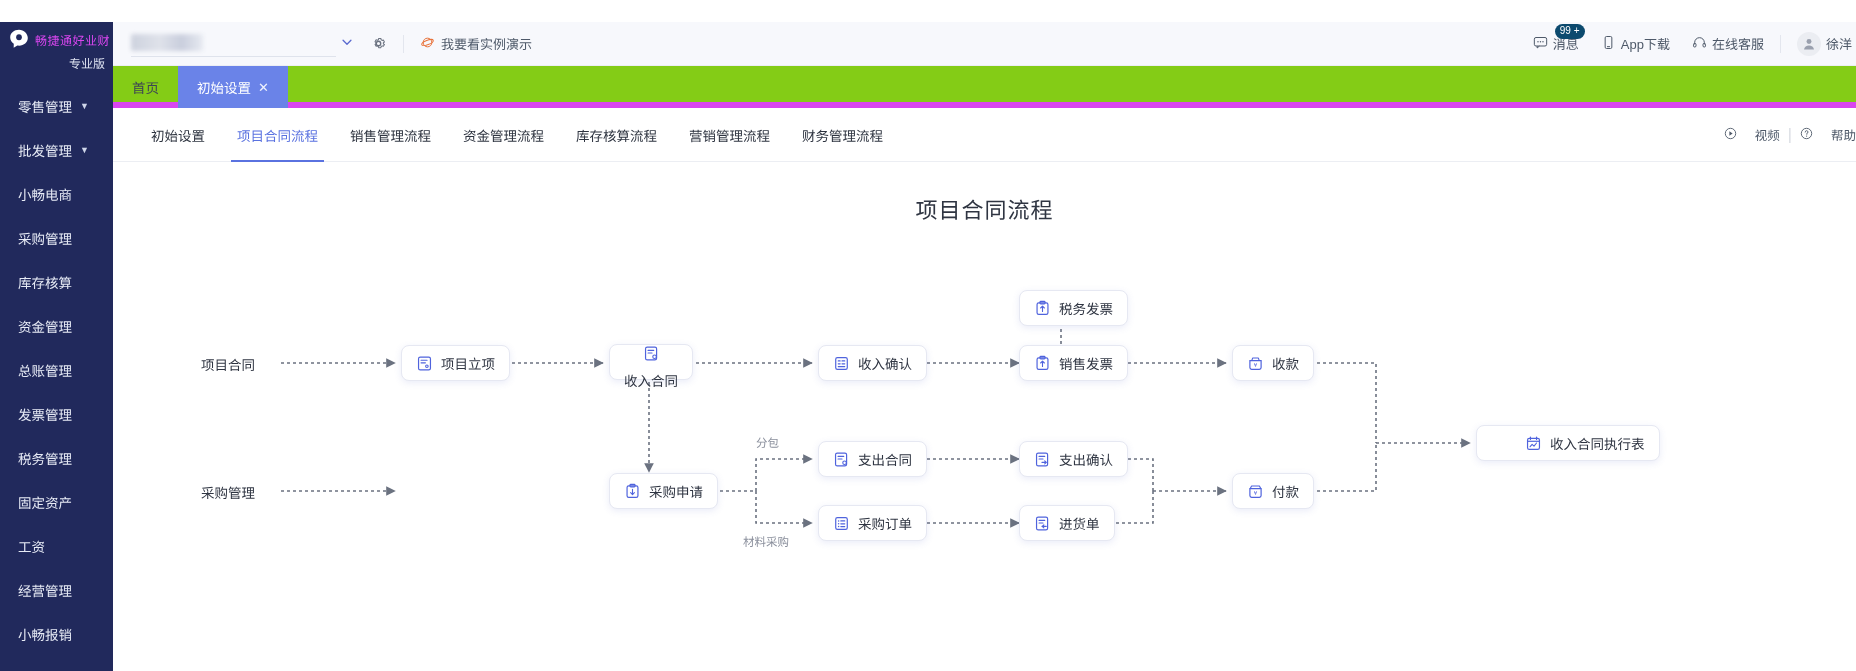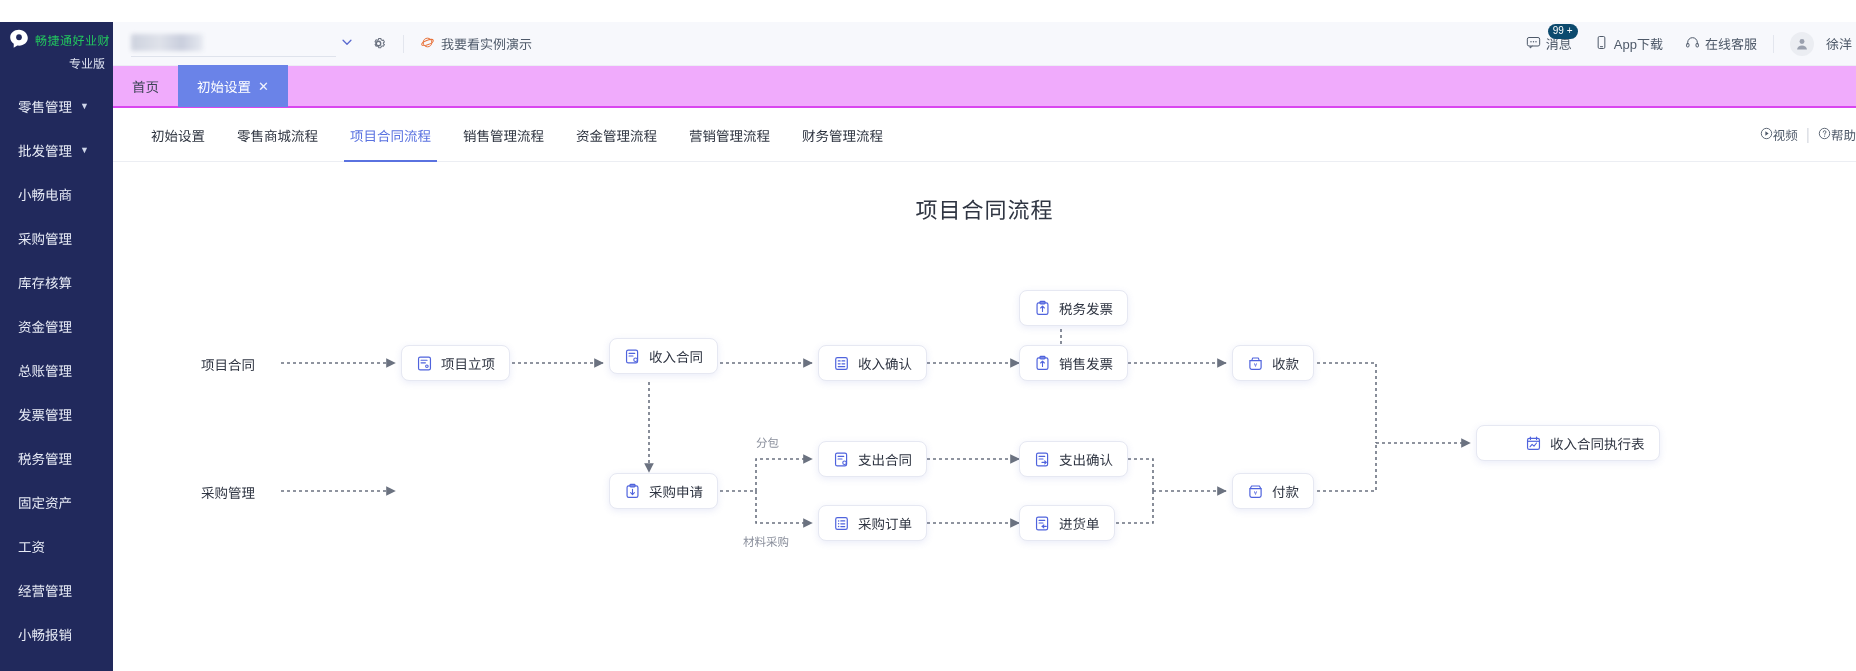--- a/index.html
+++ b/index.html
@@ -13,21 +13,21 @@
   .app { position: relative; width:1856px; height:671px; background:#fff; }
 
   
   .sidebar {
     position:absolute; left:0; top:22px; width:113px; height:649px;
     background:#21295c; color:#fff; overflow:hidden;
   }
   .logo-block { height:56px; padding:6px 8px 0 8px; position:relative; }
   .logo-row { display:flex; align-items:center; gap:5px; }
   .logo-mark { width:22px; height:22px; flex:0 0 22px; position:relative; }
-  .logo-text { font-size:12px; color:#22c55e; letter-spacing:.5px; white-space:nowrap; }
+  .logo-text { font-size:12px; color:#d946ef; letter-spacing:.5px; white-space:nowrap; }
   .logo-sub { font-size:12px; color:#dfe4f2; margin-top:4px; padding-left:1px;text-align:right; }
   .nav { margin-top:6px; }
   .nav-item {
     height:44px; display:flex; align-items:center; padding-left:18px;
     font-size:13.5px; color:#e6eaf5; cursor:pointer; white-space:nowrap;
   }
   .nav-caret { margin-left:8px; font-size:9px; color:#cfd6ea; }
 
   
   .topbar {
@@ -50,26 +50,26 @@
   .tb-item { display:flex; align-items:center; gap:5px; font-size:13px; color:#4e5969; margin-left:22px; cursor:pointer; position:relative; }
   .badge {
     position:absolute; top:-10px; left:22px;
     background:#0c4a6e; color:#fff; font-size:10px; line-height:14px;
     height:15px; padding:0 5px; border-radius:8px; white-space:nowrap;
   }
   .avatar {
     width:24px; height:24px; border-radius:50%; background:#ebedf2;
     display:flex; align-items:center; justify-content:center; color:#9aa0ae;
   }
-  .user-name { font-size:13px; color:#4e5969; margin-left:7px; white-space:nowrap; }
+  .user-name { font-size:13px; color:#4e5969; white-space:nowrap; }
 
   
   .wintabs {
     position:absolute; left:113px; top:66px; right:0; height:42px;
-    background:#f0abfc; border-bottom:2px solid #d946ef; display:flex; align-items:center;
+    background:#84cc16; border-bottom:6px solid #d946ef; display:flex; align-items:flex-start;
   }
   .wintab {
     height:42px; display:flex; align-items:center; gap:7px;
     padding:0 19px; font-size:13.5px; color:#3d4455; cursor:pointer;
   }
   .wintab.active { background:#6a83e8; color:#fff; }
   .wintab-close { font-size:13px; opacity:.9; }
 
   
   .subtabs {
@@ -80,21 +80,21 @@
   .subtab {
     font-size:13.5px; color:#2e3440; padding:0 16px; height:54px;
     display:flex; align-items:center; cursor:pointer; position:relative; white-space:nowrap;
   }
   .subtab.active { color:#5a72e0; }
   .subtab.active::after {
     content:""; position:absolute; left:10px; right:10px; bottom:0;
     height:2px; background:#5a72e0;
   }
   .subtabs-right { margin-left:auto; display:flex; align-items:center; gap:4px; padding-right:0px; }
-  .stl { display:flex; align-items:center; gap:0; font-size:12.5px; color:#4e5969; cursor:pointer; }
+  .stl { display:flex; align-items:center; gap:18px; font-size:12.5px; color:#4e5969; cursor:pointer; }
   .stl-sep { color:#d9dce3; margin:0 4px; }
 
   
   .canvas { position:absolute; left:113px; top:162px; right:0; bottom:0; background:#fff; overflow:hidden; }
   .flow-title {
     position:absolute; left:0; right:0; top:30px; text-align:center;
     font-size:22px; color:#2f3542; letter-spacing:1px;
   }
   .flow { position:absolute; left:0; top:0; width:1743px; height:509px; }
   .svg-layer { position:absolute; left:0; top:0; width:1743px; height:509px; }
@@ -258,31 +258,31 @@
     <div class="wintab active">
       <span>初始设置</span>
       <span class="wintab-close">✕</span>
     </div>
   </div>
 
   <div class="subtabs">
     <div class="subtab">
         <span>初始设置</span>
       </div>
-    <div class="subtab">
-        <span>零售商城流程</span>
-      </div>
     <div class="subtab active">
         <span>项目合同流程</span>
       </div>
     <div class="subtab">
         <span>销售管理流程</span>
       </div>
     <div class="subtab">
         <span>资金管理流程</span>
+      </div>
+    <div class="subtab">
+        <span>库存核算流程</span>
       </div>
     <div class="subtab">
         <span>营销管理流程</span>
       </div>
     <div class="subtab">
         <span>财务管理流程</span>
       </div>
 
     <div class="subtabs-right">
       <div class="stl">
@@ -367,21 +367,21 @@
           <svg viewBox="0 0 20 20" width="17" height="17">
             <rect x="3" y="2.4" width="14" height="15.2" rx="2" fill="none" stroke="#4f63dd" stroke-width="1.4"></rect>
             <line x1="6" y1="6.2" x2="13" y2="6.2" stroke="#4f63dd" stroke-width="1.4" stroke-linecap="round"></line>
             <line x1="6" y1="9.2" x2="11" y2="9.2" stroke="#4f63dd" stroke-width="1.4" stroke-linecap="round"></line>
             <circle cx="12.8" cy="13.2" r="1.5" fill="none" stroke="#4f63dd" stroke-width="1.3"></circle>
           </svg>
         </span>
         <span>项目立项</span>
       </div>
 
-      <div class="node" style="left:496px; top:176px;">
+      <div class="node" style="left:496px; top:182px;flex-direction:column;">
         <span class="ic">
           <svg viewBox="0 0 20 20" width="17" height="17">
             <rect x="3" y="2.4" width="13" height="15.2" rx="2" fill="none" stroke="#4f63dd" stroke-width="1.4"></rect>
             <line x1="6" y1="6.4" x2="12.6" y2="6.4" stroke="#4f63dd" stroke-width="1.4" stroke-linecap="round"></line>
             <line x1="6" y1="9.4" x2="10.6" y2="9.4" stroke="#4f63dd" stroke-width="1.4" stroke-linecap="round"></line>
             <circle cx="13.6" cy="13.8" r="2.1" fill="none" stroke="#4f63dd" stroke-width="1.3"></circle>
           </svg>
         </span>
         <span>收入合同</span>
       </div>

